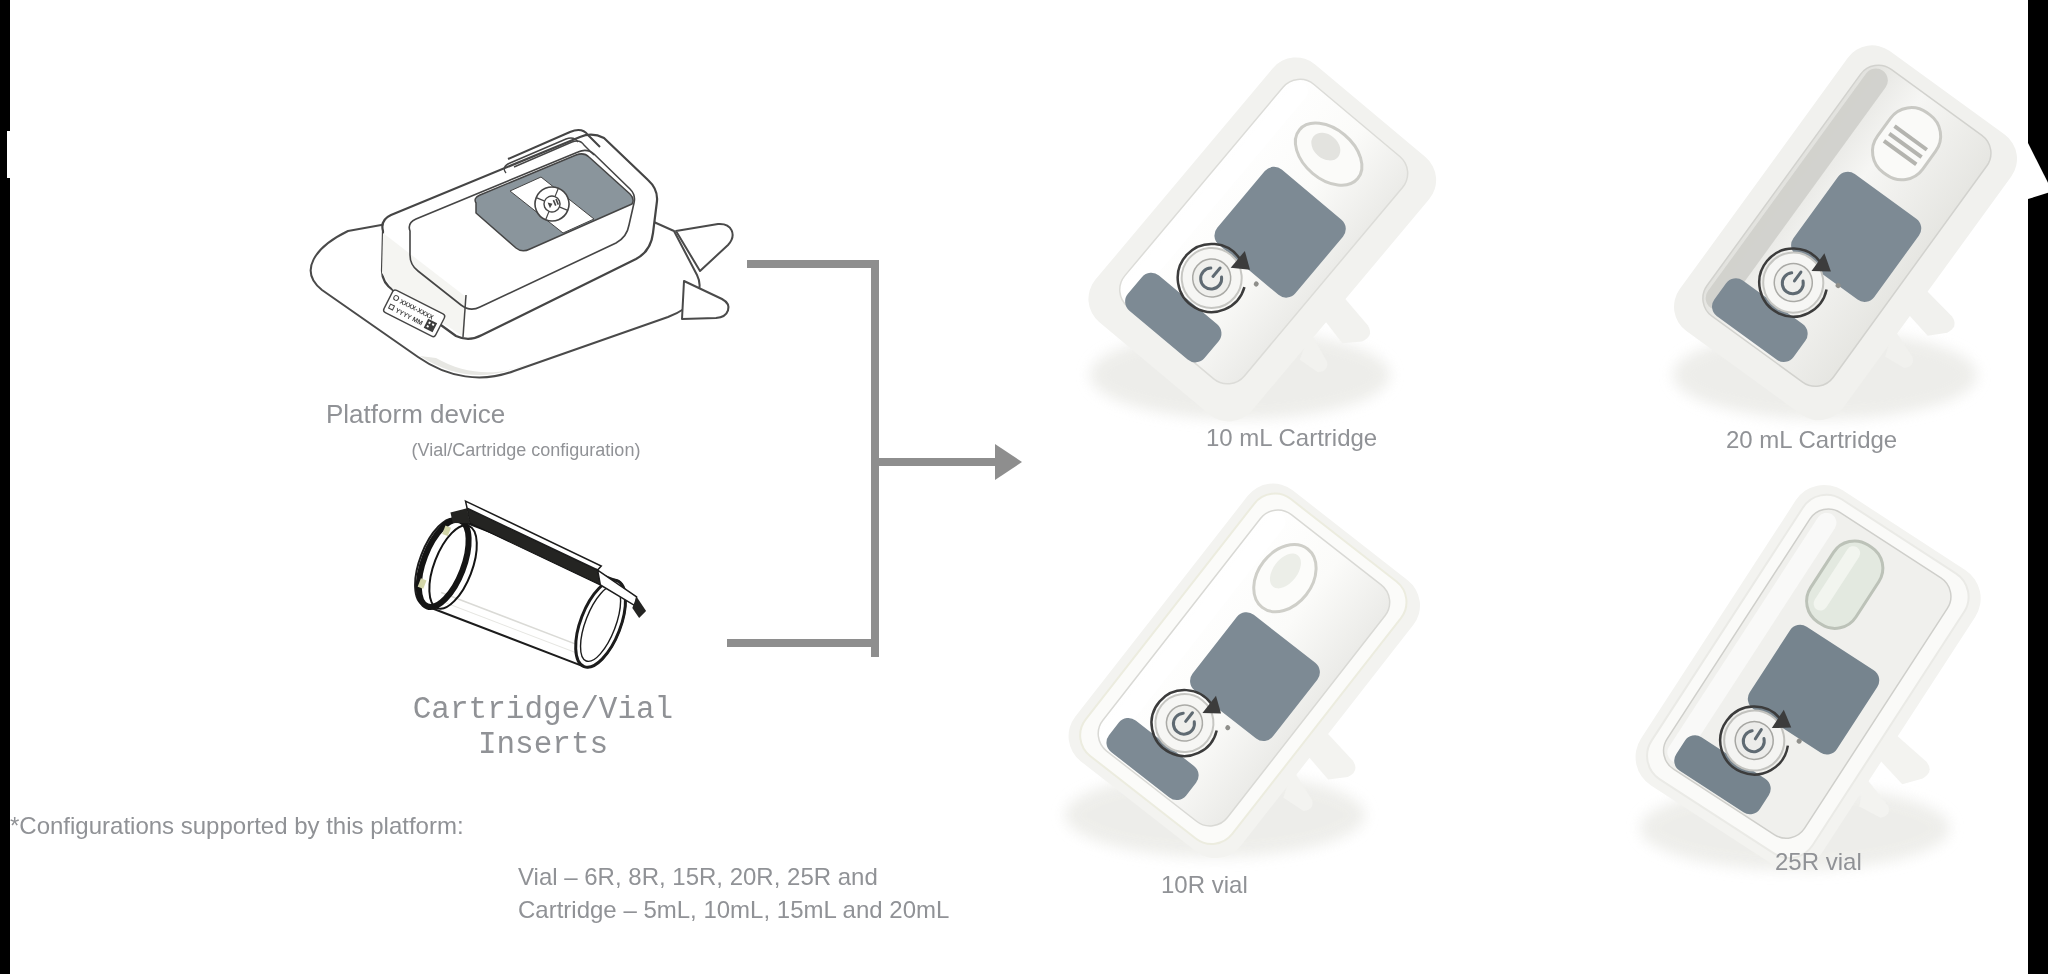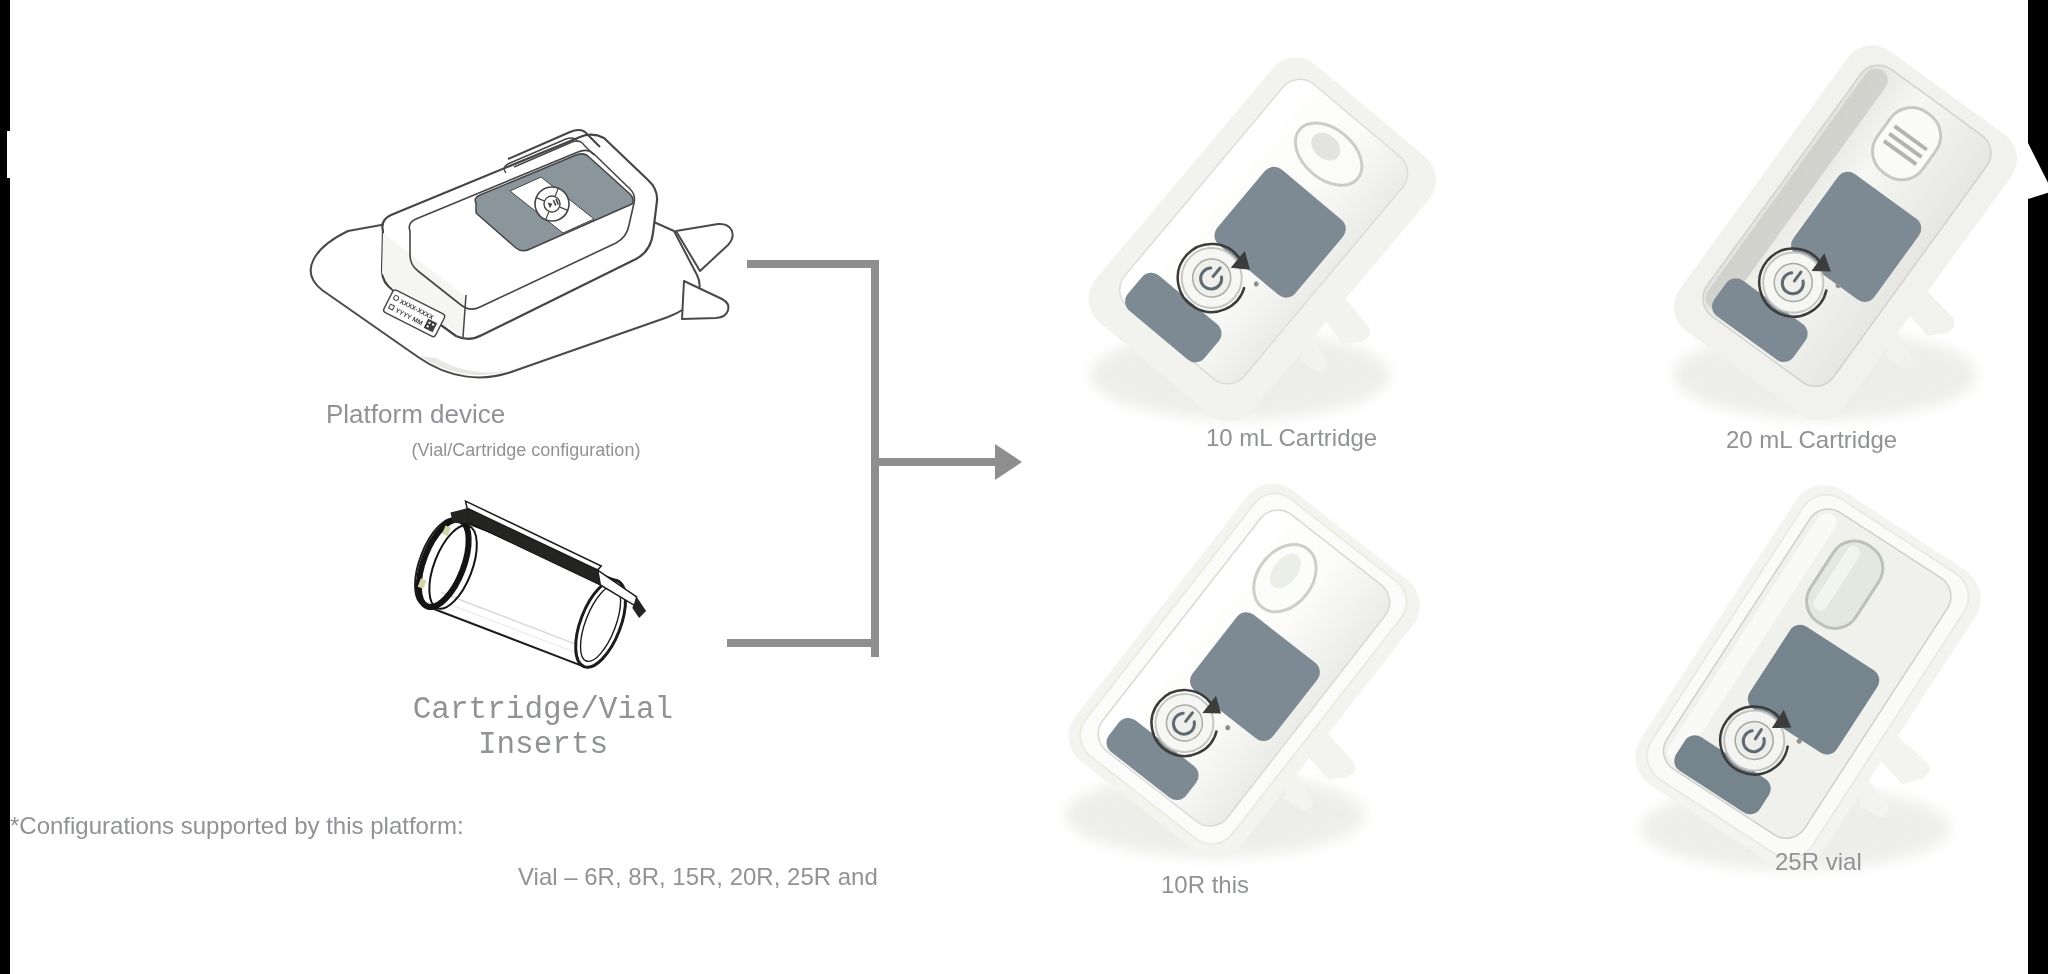--- a/index.html
+++ b/index.html
@@ -114,20 +114,21 @@
       <path d="M 150 -49 L 196 -38 L 198 -29 L 158 -36 Z" fill="#ffffff" stroke="#1c1c1c" stroke-width="1.5"></path>
       <path d="M 196 -38 L 210 -28 L 206 -19 L 196 -26 Z" fill="#242422"></path>
     </g>
   </svg>
 
   <div class="abs section-title" style="left:343px;top:692px;width:400px;">Cartridge/Vial Inserts</div>
 
   <div class="abs footnote" style="left:10px;top:812px;">*Configurations supported by this platform:</div>
   <div class="abs footnote footnote-lines" style="left:518px;top:812px;margin-top:48px;">
     <div>Vial – 6R, 8R, 15R, 20R, 25R and</div>
+    <div>Cartridge – 5mL, 10mL, 15mL and 20mL</div>
   </div>
 
   <svg class="abs" style="left:710px;top:250px" width="320" height="410" viewBox="0 0 320 410">
     <rect x="37" y="10" width="132" height="8" fill="var(--connector,#8e8e8e)"></rect>
     <rect x="161" y="10" width="8" height="397" fill="var(--connector,#8e8e8e)"></rect>
     <rect x="17" y="389" width="152" height="8" fill="var(--connector,#8e8e8e)"></rect>
     <rect x="161" y="208" width="126" height="8" fill="var(--connector,#8e8e8e)"></rect>
     <polygon points="285,194 312,212 285,230" fill="var(--connector,#8e8e8e)"></polygon>
   </svg>
 
@@ -214,21 +215,21 @@
         <g stroke="#5f6a72" stroke-width="3" fill="none" stroke-linecap="round">
           <path d="M -7 -7 A 10.5 10.5 0 1 0 7 -7"></path>
           <line x1="0" y1="-13" x2="0" y2="-2"></line>
         </g>
         <path d="M 30 -14 A 33 33 0 1 1 10 -31.5" fill="none" stroke="#3c3c3c" stroke-width="2.5"></path>
         <polygon points="8,-41 23,-30 8,-19" fill="#3c3c3c"></polygon>
         <circle cx="37" cy="-23" r="2.5" fill="#8f8f8b"></circle>
       </g>
     </g>
   </svg>
-  <div class="abs dev-label" style="left:1161px;top:871px;">10R this</div>
+  <div class="abs dev-label" style="left:1161px;top:871px;">10R vial</div>
 
   <svg class="abs" style="left:1620px;top:478px" width="380" height="400" viewBox="0 0 380 400">
     <ellipse cx="175" cy="350" rx="155" ry="42" fill="#ebebe7" opacity="0.85" filter="url(#soft)"></ellipse>
     <g transform="rotate(33 190 195)">
       <g>
         <rect x="84" y="24" width="214" height="352" rx="34" fill="#f3f3f0"></rect>
         <path d="M 296 200 L 336 206 Q 348 210 342 222 L 328 238 L 296 230 Z" fill="#f3f3f0"></path>
         <path d="M 292 252 L 328 264 Q 336 270 328 278 L 304 280 Z" fill="#f3f3f0"></path>
       </g>
       <rect x="94" y="32" width="192" height="334" rx="28" fill="#fafaf8" stroke="#eaeae6" stroke-width="2"></rect>

